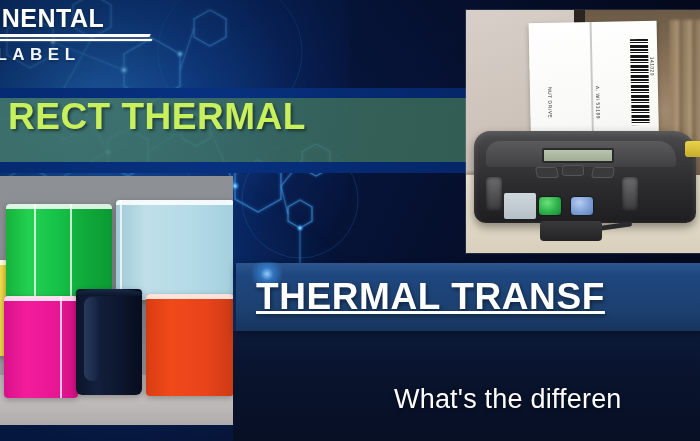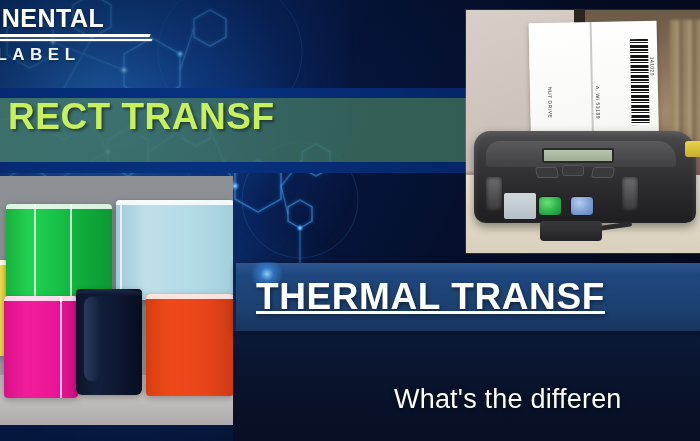--- a/index.html
+++ b/index.html
@@ -336,21 +336,21 @@
       <span class="bar b2"></span>
     </div>
     <div class="logo-sub">TALABEL</div>
   </div>
 
   <div class="dt-banner">
     <div class="dt-stripe top"></div>
     <div class="dt-body"></div>
     <div class="dt-stripe bot"></div>
   </div>
-  <div class="dt-text">RECT TRANSF</div>
+  <div class="dt-text">RECT THERMAL</div>
 
   <div class="printer-photo">
     <div class="pp-wallL"></div>
     <div class="pp-wallR"></div>
     <div class="pp-shelfDark"></div>
     <div class="pp-books"></div>
     <div class="pp-deskedge"></div>
     <div class="pp-desk"></div>
 
     <div class="pp-label">

